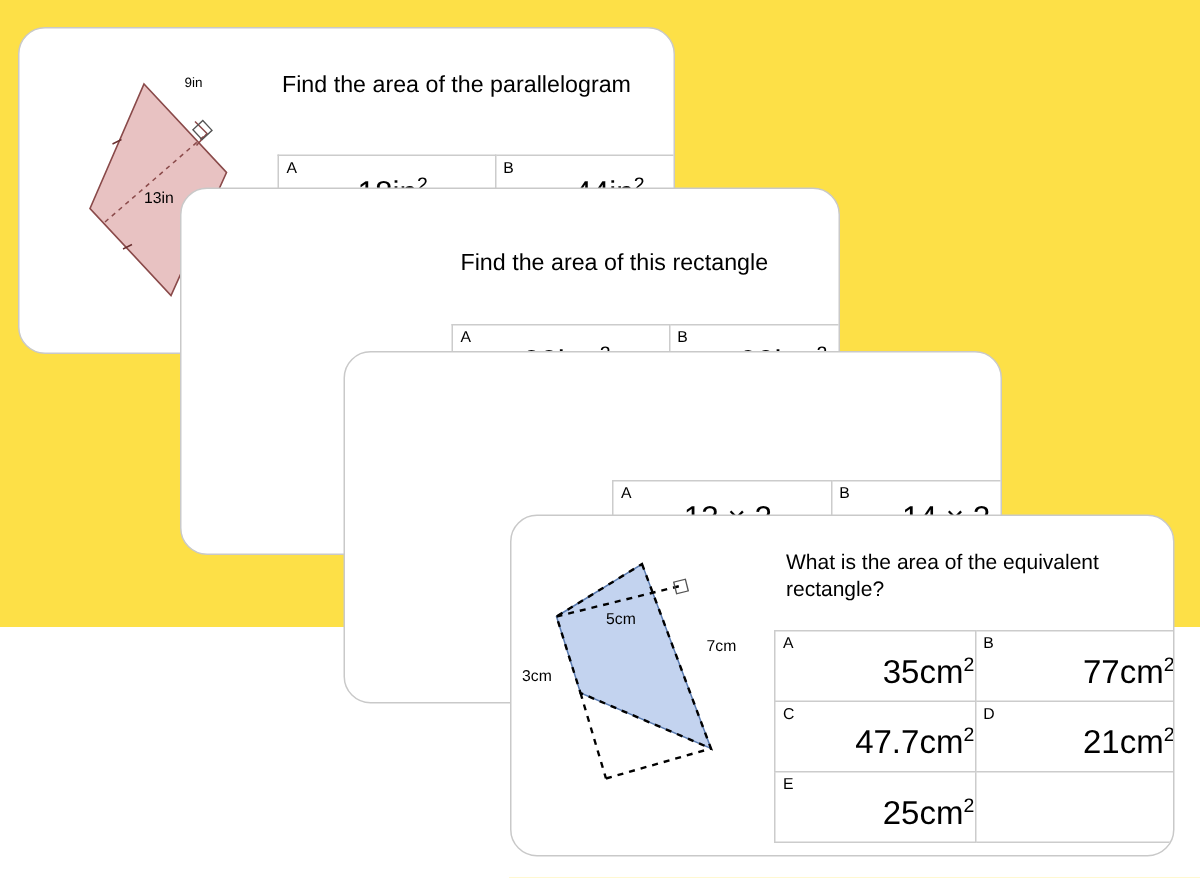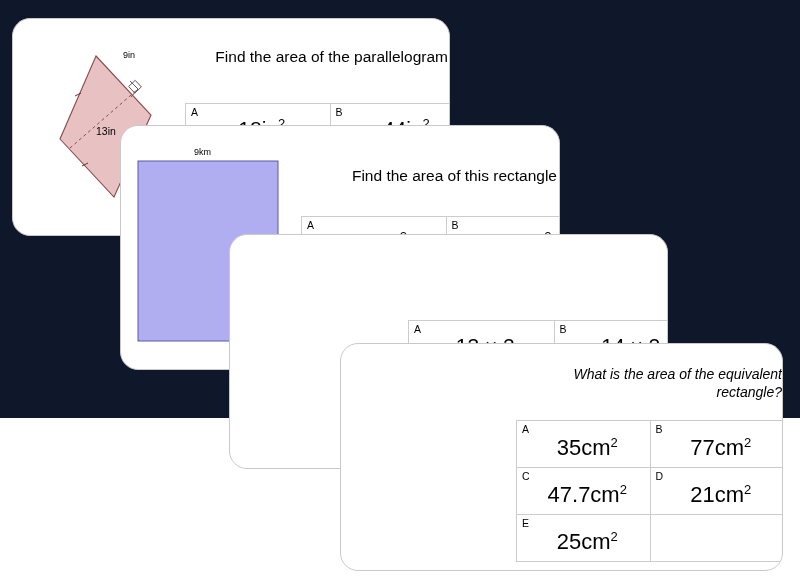--- a/index.html
+++ b/index.html
@@ -3,49 +3,49 @@
 <meta charset="utf-8">
 <style>
   * { box-sizing: border-box; }
   html, body {
     margin: 0; padding: 0;
     width: 800px; height: 585px;
     background: #ffffff;
     font-family: "Liberation Sans", sans-serif;
     overflow: hidden;
   }
-  #stage { position: relative; width: 800px; height: 418px; background:#0f172a; }
+  #stage { position: relative; width: 800px; height: 418px; background:#fde047; }
 
   .card {
     position: absolute;
     background: #ffffff;
     border: 1px solid #c9c9c9;
     border-radius: 18px;
     overflow: hidden;
   }
 
   
   #card-1 { left: 12px;  top: 18px;  width: 438px; height: 218px; z-index: 1; }
   #card-2 { left: 120px; top: 125px; width: 440px; height: 245px; z-index: 2; }
   #card-3 { left: 229px; top: 234px; width: 439px; height: 235px; z-index: 3; }
   #card-4 { left: 340px; top: 343px; width: 443px; height: 228px; z-index: 4; }
 
   .q-text {
     position: absolute;
-    text-align: right;
+    text-align: left;
     color: #000000;
     font-size: 15.5px;
     line-height: 1.28;
   }
 
   
   #card-1 .q-text { left: 175px; top: 28px; width: 260px; }
   #card-2 .q-text { left: 186px; top: 40px; width: 250px; }
   #card-3 .q-text { left: 185px; top: 23px; width: 250px; font-size: 14px; }
-  #card-4 .q-text { left: 183px; top: 22px; width: 258px; font-size: 14px; font-style: italic; }
+  #card-4 .q-text { left: 183px; top: 22px; width: 258px; font-size: 14px; }
 
   
   .shape-area { position: absolute; }
   #card-1 .shape-area { left: 25px; top: 10px; width: 160px; height: 200px; }
   #card-2 .shape-area { left: 5px;  top: 10px; width: 190px; height: 235px; }
   #card-3 .shape-area { left: 5px;  top: 5px;  width: 200px; height: 230px; }
   #card-4 .shape-area { left: 5px;  top: 10px; width: 190px; height: 215px; }
 
   .shape-area svg { display: block; width: 100%; height: 100%; overflow: visible; }
 
@@ -83,21 +83,21 @@
   .answers td .val sup { font-size: 13px; vertical-align: super; }
   .answers td.empty { }
 
   
   #card-1 .answers { left: 172px; top: 84px; width: 290px; }
   #card-2 .answers { left: 180px; top: 90px; width: 290px; }
   #card-3 .answers { left: 178px; top: 85px; width: 292px; }
   #card-4 .answers { left: 175px; top: 76px; width: 268px; }
 
   #card-4 .answers td { height: 47px; }
-  #card-4 .answers td .val { font-size: 22px; }
+  #card-4 .answers td .val { font-size: 22px; text-align: right; }
 </style>
 </head>
 <body>
 
 <div id="stage">
 
   <div class="card" id="card-1">
     <div class="shape-area">
       <svg viewBox="0 0 160 200" xmlns="http://www.w3.org/2000/svg">
         <polygon points="58,27 113,86 76,168 22,110" fill="#e8c2c2" stroke="#8a4a4a" stroke-width="1.1"></polygon>
@@ -121,62 +121,68 @@
         <td>
           <span class="letter">B</span>
           <span class="val"><span>44in</span><sup>2</sup></span>
         </td>
       </tr>
     </tbody>
       </table>
   </div>
 
   <div class="card" id="card-2">
+    <div class="q-text">Find the area of this rectangle</div>
+    <table class="answers">
+      <tbody>
+          <tr>
+        <td>
+          <span class="letter">A</span>
+          <span class="val"><span>38km</span><sup>2</sup></span>
+        </td>
+        <td>
+          <span class="letter">B</span>
+          <span class="val"><span>90km</span><sup>2</sup></span>
+        </td>
+      </tr>
+    </tbody>
+      </table>
+  </div>
+
+  <div class="card" id="card-3">
+    <table class="answers">
+      <tbody>
+          <tr>
+        <td>
+          <span class="letter">A</span>
+          <span class="val"><span>13 × 2</span><sup></sup></span>
+        </td>
+        <td>
+          <span class="letter">B</span>
+          <span class="val"><span>14 × 2</span><sup></sup></span>
+        </td>
+      </tr>
+    </tbody>
+      </table>
+  </div>
+
+  <div class="card" id="card-4">
     <div class="shape-area">
-      <svg viewBox="0 0 190 235" xmlns="http://www.w3.org/2000/svg">
-        <rect x="12" y="25" width="140" height="180" fill="#b0aef0" stroke="#5a58a8" stroke-width="1"></rect>
-        <text class="dim-label" x="68" y="19">9km</text>
-        <text class="dim-label" x="156" y="170">10km</text>
+      <svg viewBox="0 0 190 215" xmlns="http://www.w3.org/2000/svg">
+        <polygon points="25,57 82,22 128,145 41,108" fill="#c3d3ef" stroke="#5a7bb0" stroke-width="1"></polygon>
+        <polygon points="82,22 128,145 41,108 25,57" fill="none" stroke="#000000" stroke-width="1.6" stroke-dasharray="4,4"></polygon>
+        <line x1="25" y1="57" x2="110" y2="36" stroke="#000" stroke-width="1.6" stroke-dasharray="4,4"></line>
+        <line x1="41" y1="108" x2="58" y2="165" stroke="#000" stroke-width="1.6" stroke-dasharray="4,4"></line>
+        <line x1="58" y1="165" x2="128" y2="145" stroke="#000" stroke-width="1.6" stroke-dasharray="4,4"></line>
+        <rect x="104" y="33" width="8" height="8" transform="rotate(-14 108 37)" fill="none" stroke="#555" stroke-width="0.9"></rect>
+        <text class="dim-label-lg" x="58" y="62">5cm</text>
+        <text class="dim-label-lg" x="125" y="80">7cm</text>
+        <text class="dim-label-lg" x="2" y="100">3cm</text>
       </svg>
     </div>
-    <div class="q-text">Find the area of this rectangle</div>
-    <table class="answers">
-      <tbody>
-          <tr>
-        <td>
-          <span class="letter">A</span>
-          <span class="val"><span>38km</span><sup>2</sup></span>
-        </td>
-        <td>
-          <span class="letter">B</span>
-          <span class="val"><span>90km</span><sup>2</sup></span>
-        </td>
-      </tr>
-    </tbody>
-      </table>
-  </div>
-
-  <div class="card" id="card-3">
-    <table class="answers">
-      <tbody>
-          <tr>
-        <td>
-          <span class="letter">A</span>
-          <span class="val"><span>13 × 2</span><sup></sup></span>
-        </td>
-        <td>
-          <span class="letter">B</span>
-          <span class="val"><span>14 × 2</span><sup></sup></span>
-        </td>
-      </tr>
-    </tbody>
-      </table>
-  </div>
-
-  <div class="card" id="card-4">
     <div class="q-text">What is the area of the equivalent rectangle?</div>
     <table class="answers">
       <tbody>
           <tr>
         <td>
           <span class="letter">A</span>
           <span class="val"><span>35cm</span><sup>2</sup></span>
         </td>
         <td>
           <span class="letter">B</span>

